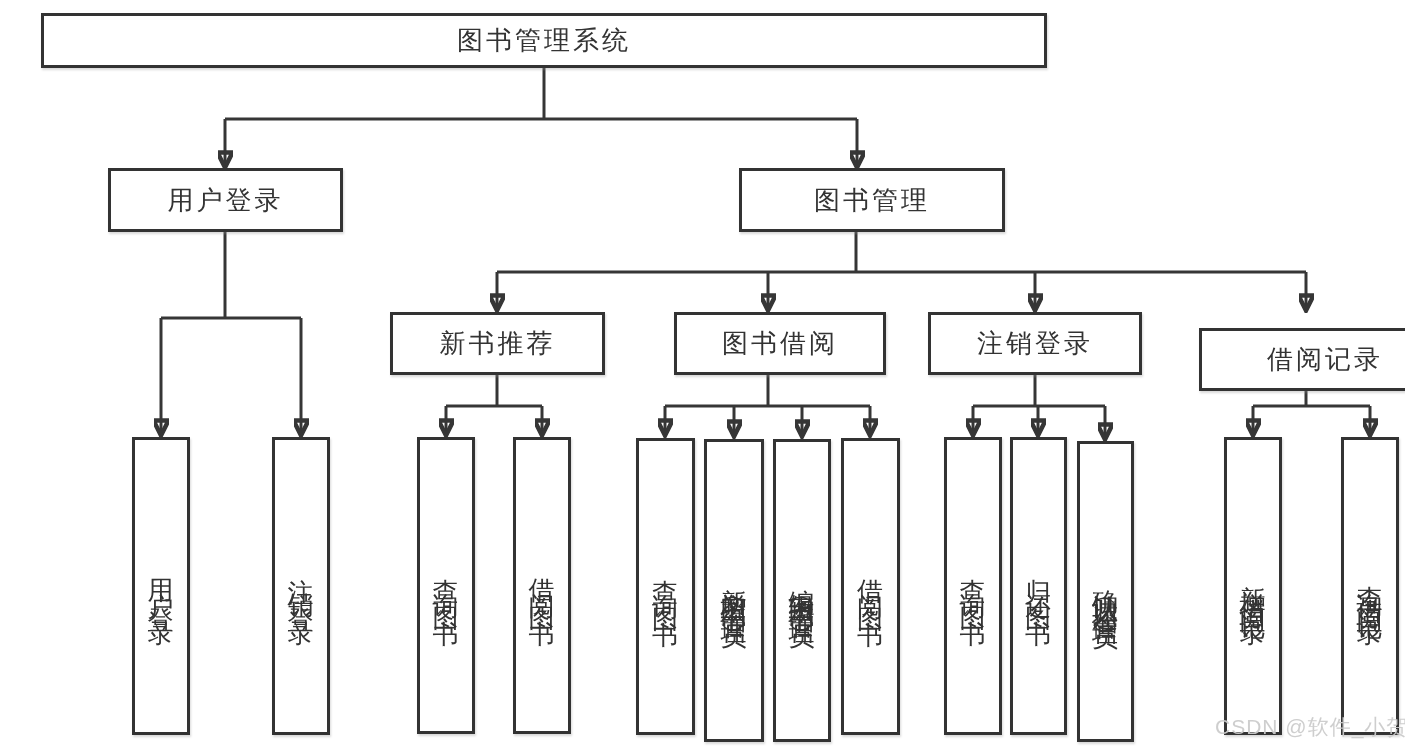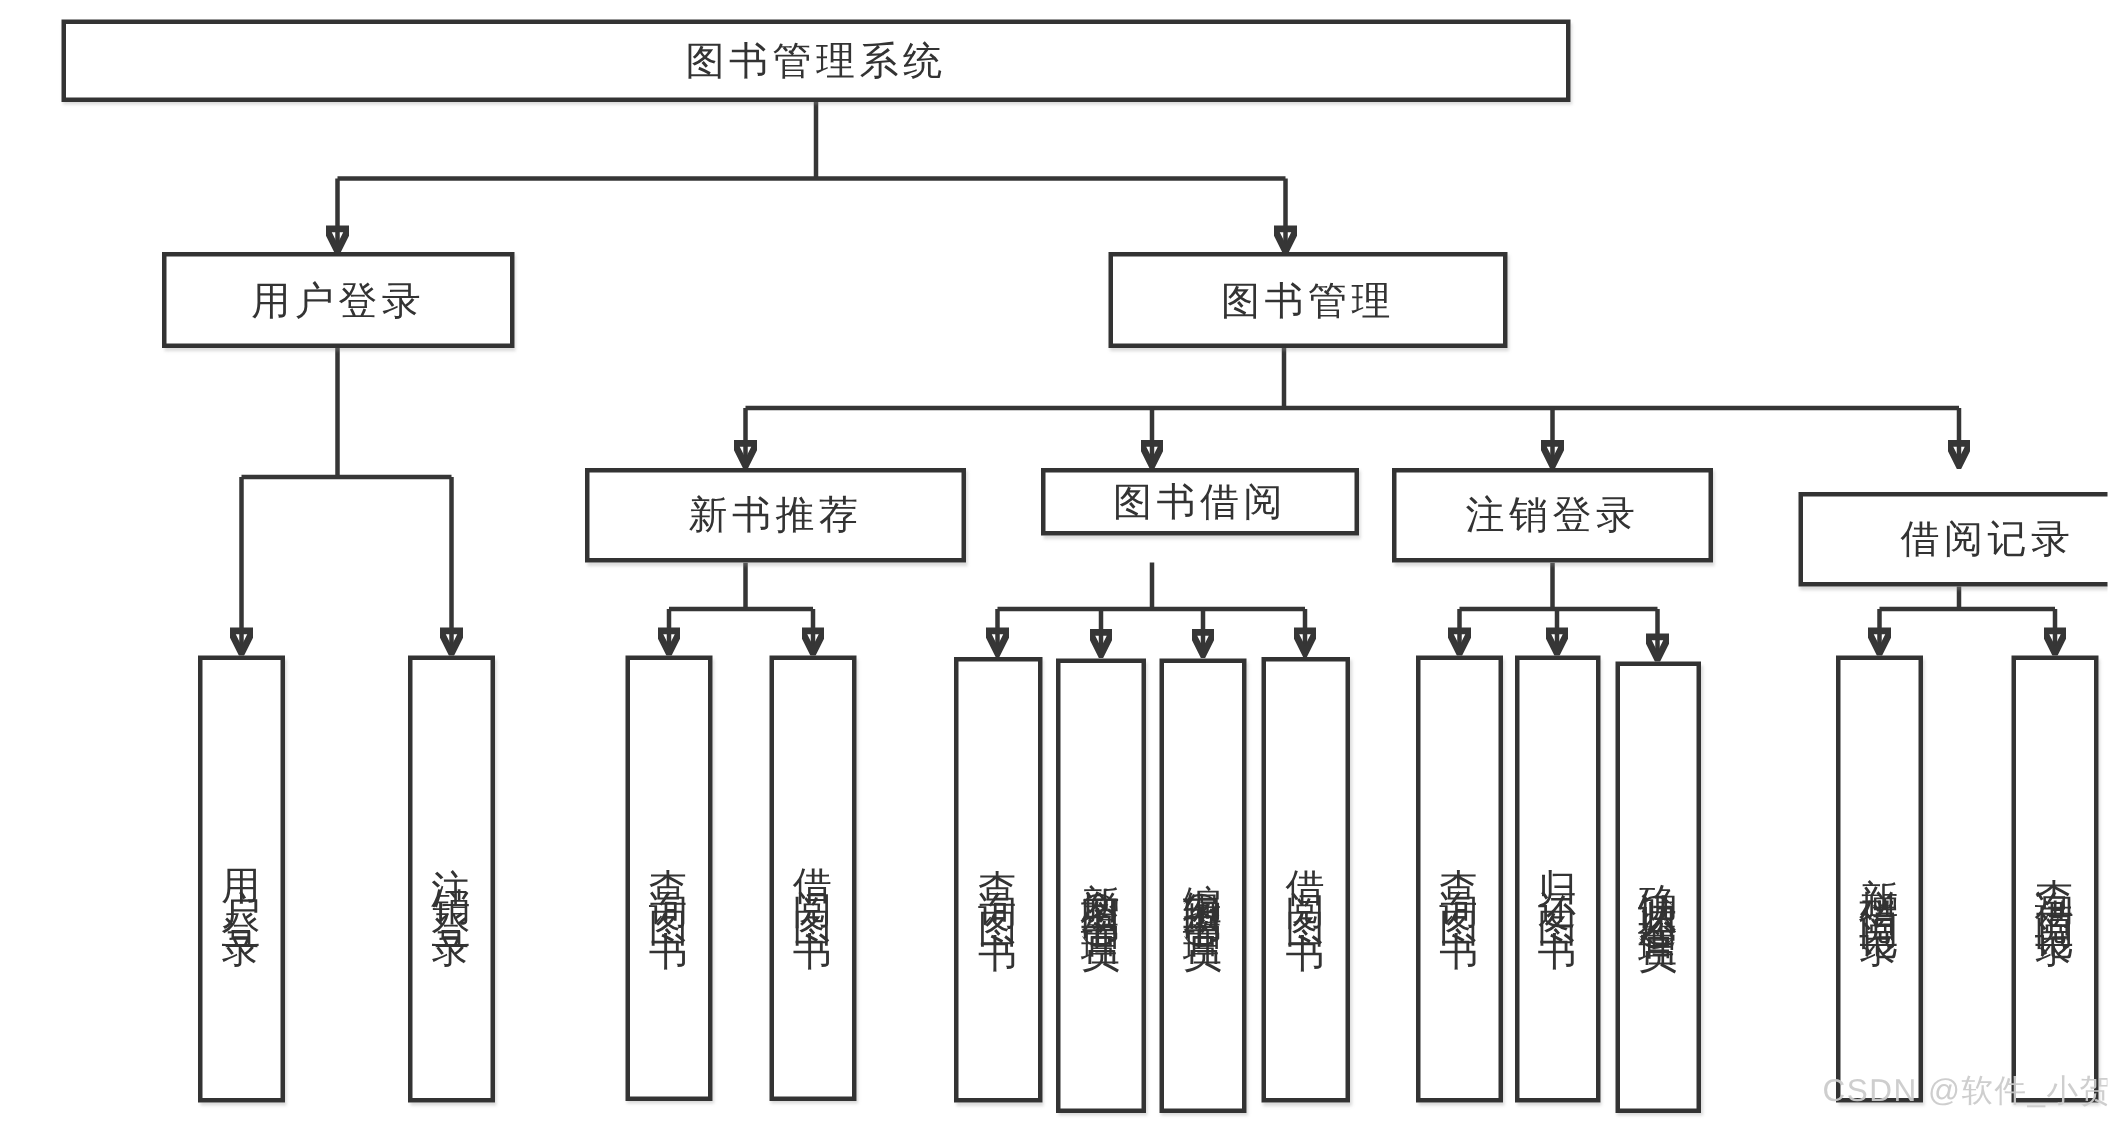--- a/index.html
+++ b/index.html
@@ -93,22 +93,22 @@
     <path d="M1226,406 H1343"></path>
     <path d="M1226,406 V434" marker-end="url(#arrow)"></path>
     <path d="M1343,406 V434" marker-end="url(#arrow)"></path>
   </svg>
 
   <div class="box h" style="left:14px;top:13px;width:1006px;height:55px">图书管理系统</div>
 
   <div class="box h" style="left:81px;top:168px;width:235px;height:64px">用户登录</div>
   <div class="box h" style="left:712px;top:168px;width:266px;height:64px">图书管理</div>
 
-  <div class="box h" style="left:363px;top:312px;width:254px;height:63px">新书推荐</div>
-  <div class="box h" style="left:667px;top:312px;width:212px;height:45px">图书借阅</div>
+  <div class="box h" style="left:363px;top:312px;width:215px;height:63px">新书推荐</div>
+  <div class="box h" style="left:647px;top:312px;width:212px;height:63px">图书借阅</div>
   <div class="box h" style="left:901px;top:312px;width:214px;height:63px">注销登录</div>
   <div class="box h" style="left:1172px;top:328px;width:252px;height:63px">借阅记录</div>
 
   <div class="box v" style="left:105px;top:437px;width:58px;height:298px">用户登录</div>
   <div class="box v" style="left:245px;top:437px;width:58px;height:298px">注销登录</div>
 
   <div class="box v" style="left:390px;top:437px;width:58px;height:297px">查询图书</div>
   <div class="box v" style="left:486px;top:437px;width:58px;height:297px">借阅图书</div>
 
   <div class="box v" style="left:609px;top:438px;width:59px;height:297px">查询图书</div>

